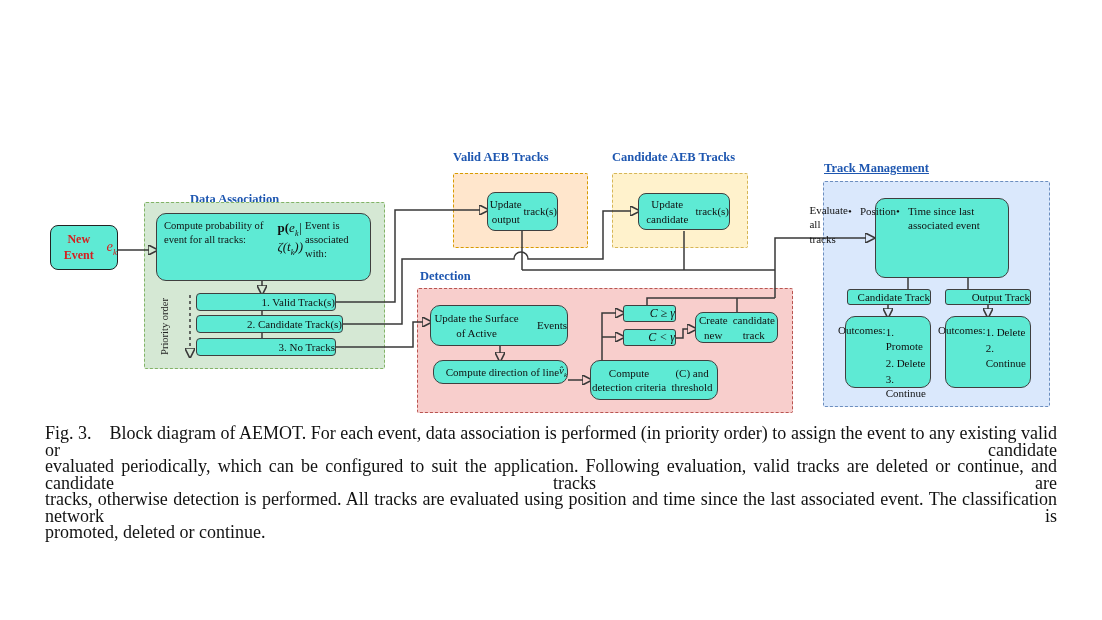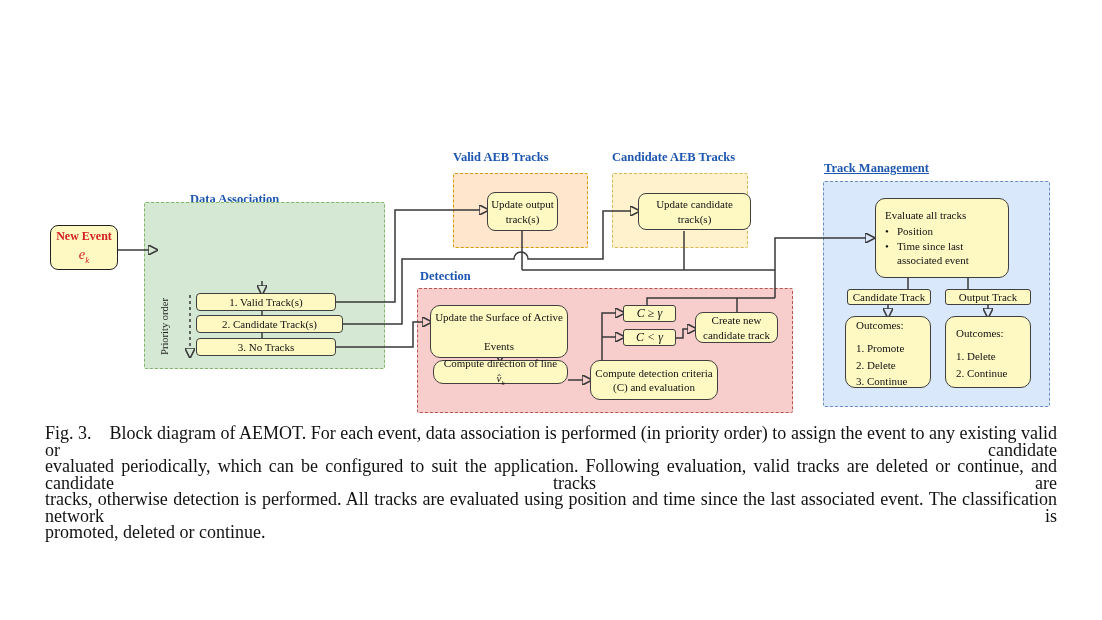--- a/index.html
+++ b/index.html
@@ -16,40 +16,40 @@
   .sec-tm {left:823px;top:181px;width:227px;height:226px;background:#dae8fc;border-color:#6c8ebf;}
 
   .sec-label{position:absolute;font-weight:bold;font-size:12.5px;color:#1d56b0;white-space:nowrap;}
 
   
   svg.connectors{position:absolute;left:0;top:0;z-index:2;}
   svg.connectors path{fill:none;stroke:#383838;stroke-width:1.5;}
   svg.connectors path.dashed{stroke-dasharray:3 3;}
 
   
-  .node{position:absolute;z-index:3;background:#fef9c3;border:1.4px solid #3f3f3f;box-sizing:border-box;
-        display:flex;flex-direction:column;align-items:center;justify-content:center;
+  .node{position:absolute;z-index:3;background:#5eead4;border:1.4px solid #3f3f3f;box-sizing:border-box;
+        display:flex;flex-direction:row;align-items:center;justify-content:flex-end;
         text-align:center;font-size:11px;line-height:1.3;}
   .r10{border-radius:10px}.r8{border-radius:8px}.r4{border-radius:4px}.r3{border-radius:3px}
   .left-align{align-items:flex-start;text-align:left;}
   .math{font-style:italic;}
   sub{font-size:0.62em;}
 
   .n-new-event{left:50px;top:225px;width:68px;height:45px;border-color:#222;}
   .n-new-event .ttl{color:#d42020;font-weight:bold;font-size:12px;}
   .n-new-event .sym{color:#d42020;font-size:14.5px;}
   .n-compute{left:156px;top:213px;width:215px;height:68px;padding:5px 7px;font-size:10.6px;}
   .n-compute .formula{font-size:13px;padding-left:12px;margin:1px 0;}
   .formula::first-letter{font-weight:bold;font-style:normal;}
   .n-opt1{left:196px;top:293px;width:140px;height:18px;}
   .n-opt2{left:196px;top:315px;width:147px;height:18px;}
   .n-opt3{left:196px;top:338px;width:140px;height:18px;}
   .n-upd-out {left:487px;top:192px;width:71px;height:39px;}
-  .n-upd-cand{left:638px;top:193px;width:113px;height:37px;}
-  .n-surface {left:430px;top:305px;width:138px;height:53px;gap:15px;}
+  .n-upd-cand{left:638px;top:193px;width:92px;height:37px;}
+  .n-surface {left:430px;top:305px;width:138px;height:41px;gap:15px;}
   .n-direction{left:433px;top:360px;width:135px;height:24px;}
   .n-criteria{left:590px;top:360px;width:128px;height:40px;}
   .n-cge{left:623px;top:305px;width:53px;height:17px;font-size:12px;}
   .n-clt{left:623px;top:329px;width:53px;height:17px;font-size:12px;}
   .n-create{left:695px;top:312px;width:83px;height:31px;}
   .n-eval{left:875px;top:198px;width:134px;height:80px;padding:4px 0 4px 9px;}
   .n-cand-s{left:847px;top:289px;width:84px;height:16px;}
   .n-out-s {left:945px;top:289px;width:86px;height:16px;}
   .n-outc-l{left:845px;top:316px;width:86px;height:72px;padding:6px 4px 4px 10px;}
   .n-outc-r{left:945px;top:316px;width:86px;height:72px;padding:6px 4px 4px 10px;}
@@ -114,20 +114,25 @@
     <path d="M968,277 V289"></path>
     <path d="M888,305 V309" marker-end="url(#arr)"></path>
     <path d="M988,305 V309" marker-end="url(#arr)"></path>
   </svg>
 
   <div class="node r8 n-new-event">
     <div class="ttl">New Event</div>
     <div class="sym math">e<sub>k</sub></div>
   </div>
 
+  <div class="node r10 n-compute left-align">
+    <div>Compute probability of event for all tracks:</div>
+    <div class="formula math">p(e<sub>k</sub>|ζ(t<sub>k</sub>))</div>
+    <div>Event is associated with:</div>
+  </div>
 
   <div class="priority">
     <span>Priority order</span>
   </div>
 
   <div class="node r4 n-opt1">1. Valid Track(s)</div>
   <div class="node r4 n-opt2">2. Candidate Track(s)</div>
   <div class="node r4 n-opt3">3. No Tracks</div>
 
   <div class="node r8 n-upd-out">
@@ -145,21 +150,21 @@
     <div>Events</div>
   </div>
 
   <div class="node r10 n-direction">
     <div>Compute direction of line</div>
     <div class="math">v̂<sub>k</sub></div>
   </div>
 
   <div class="node r10 n-criteria">
     <div>Compute detection criteria</div>
-    <div>(C) and evaluation</div>
+    <div>(C) and threshold</div>
   </div>
 
   <div class="node r3 n-cge math">C ≥ γ</div>
   <div class="node r3 n-clt math">C &lt; γ</div>
 
   <div class="node r8 n-create">
     <div>Create new</div>
     <div>candidate track</div>
   </div>
 

